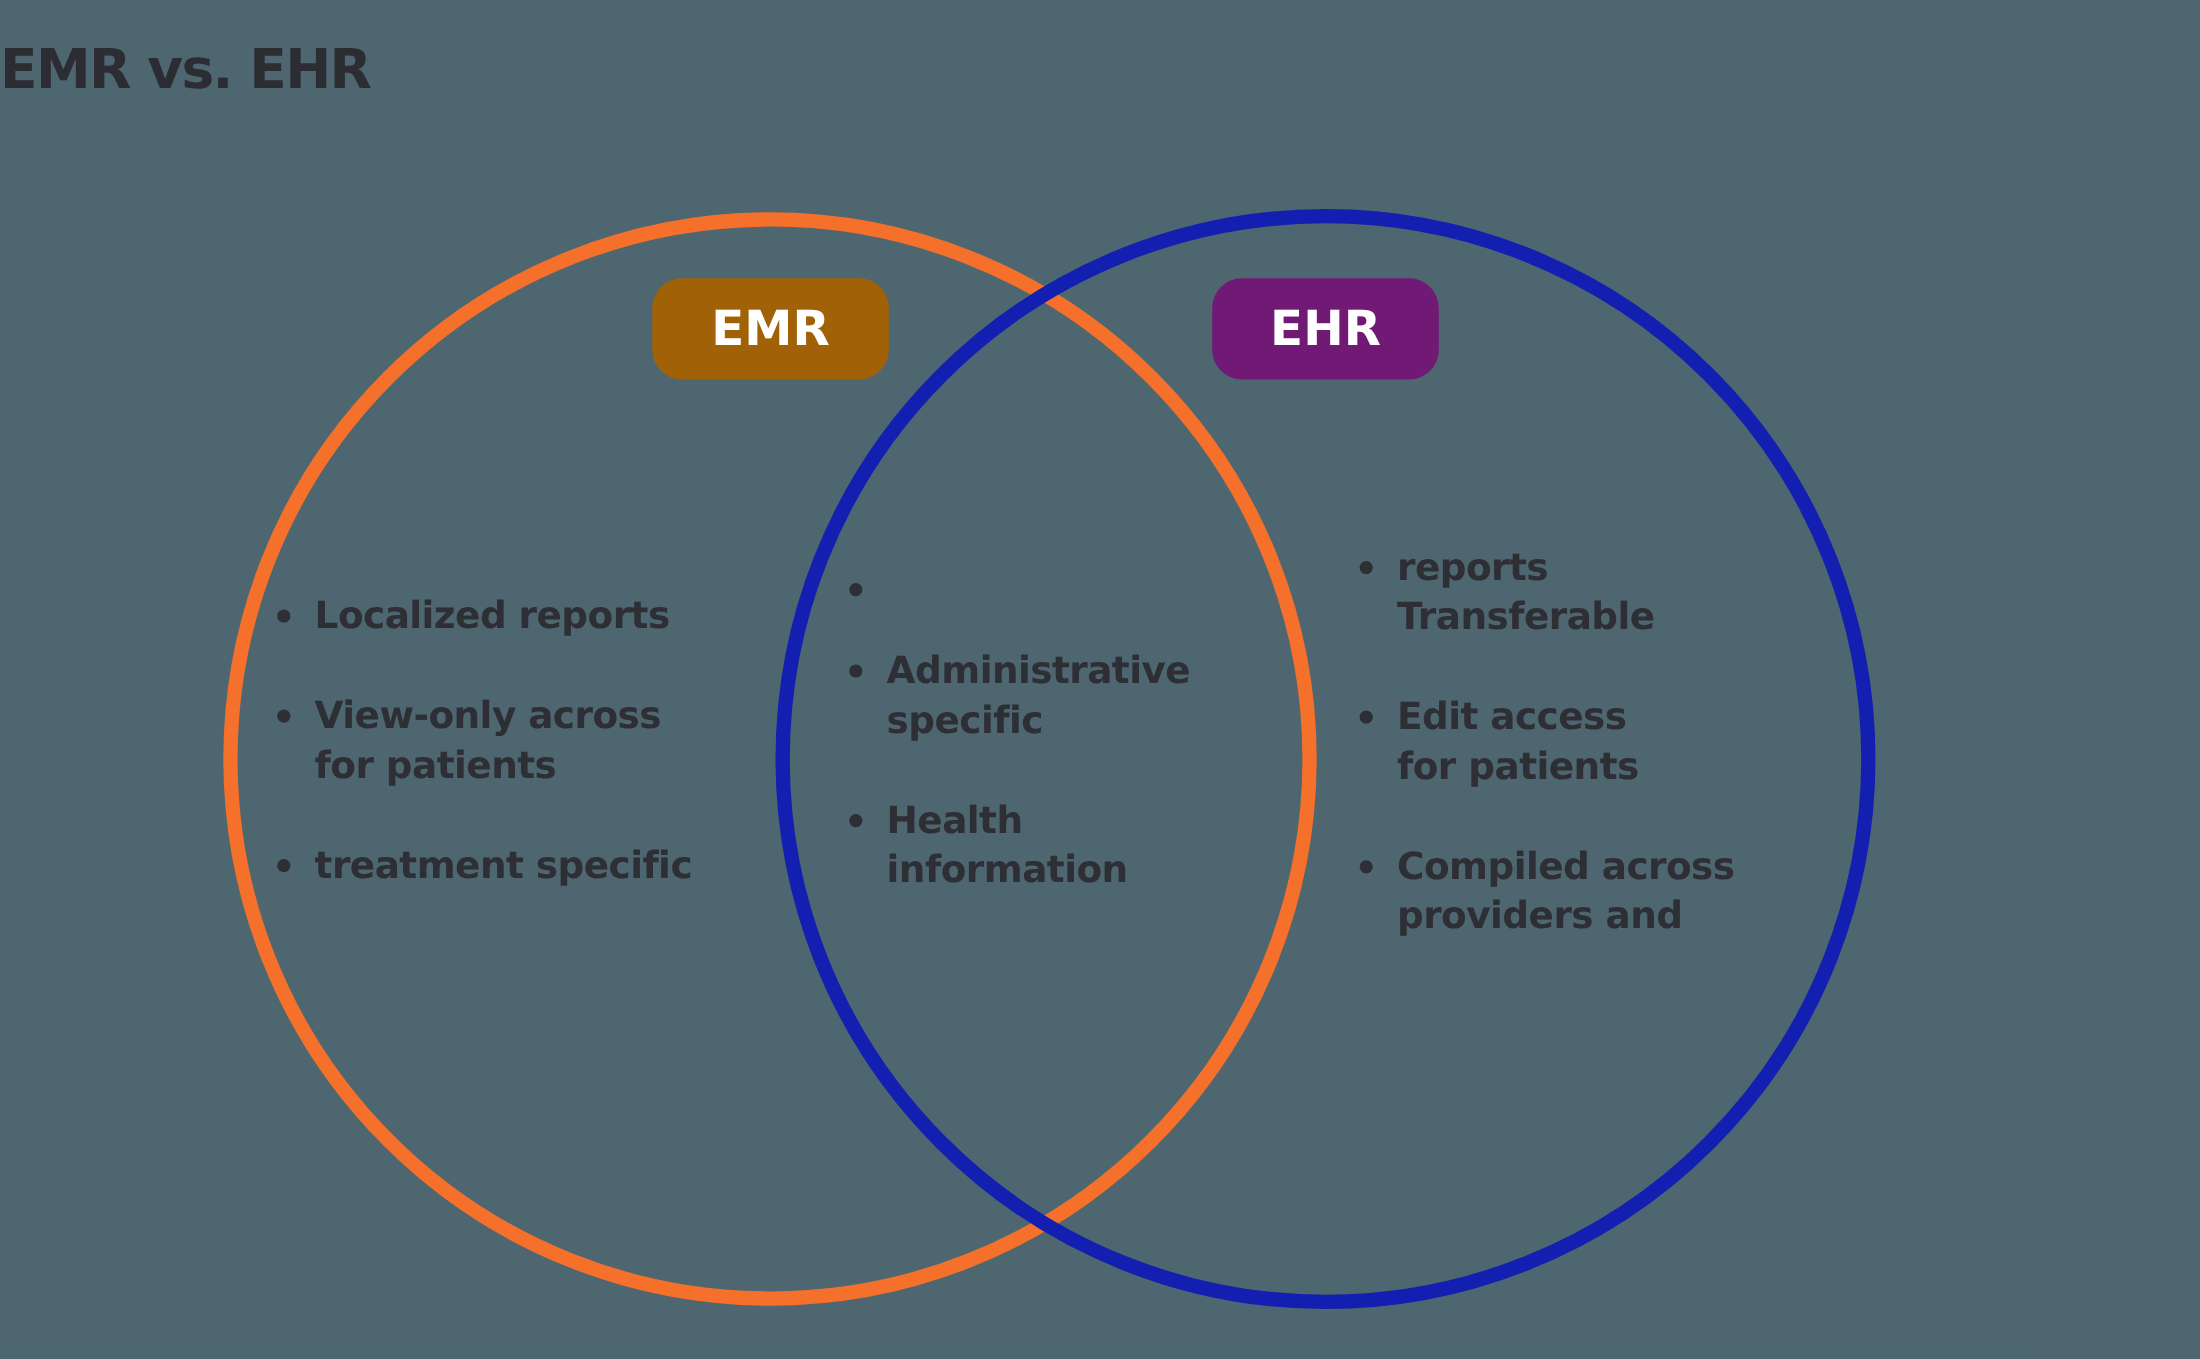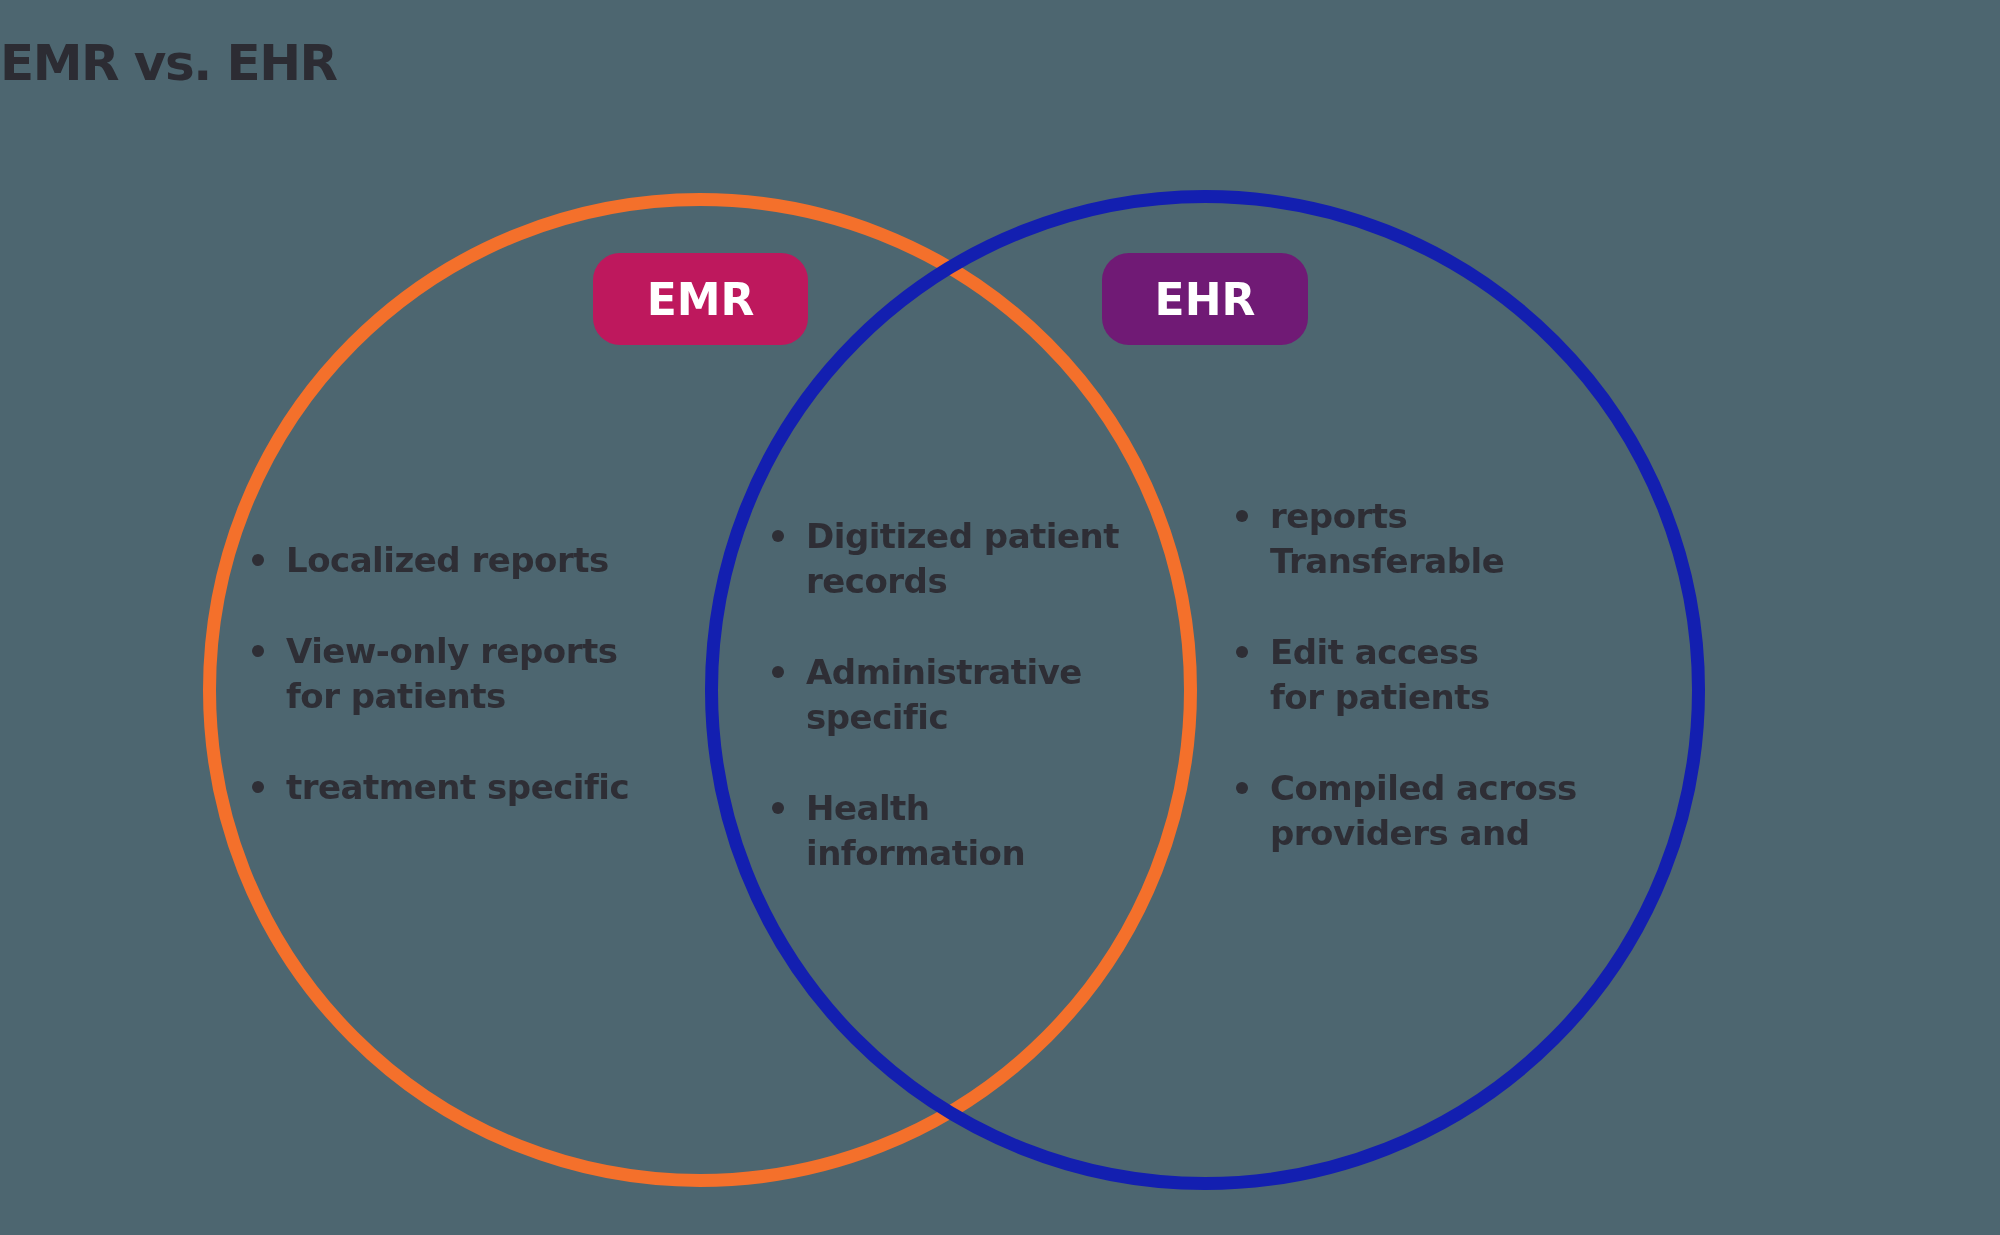--- a/index.html
+++ b/index.html
@@ -49,21 +49,21 @@
     align-items: center;
     justify-content: center;
     color: #FFFFFF;
     font-size: 44px;
     font-weight: bold;
     border-radius: 27px;
   }
   .badge.emr-badge {
     left: 593px; top: 253px;
     width: 215px; height: 92px;
-    background: #be185d;
+    background: #a16207;
   }
   .badge.ehr-badge {
     left: 1102px; top: 253px;
     width: 206px; height: 92px;
     background: #701a75;
   }
   .col {
     position: absolute;
     z-index: 4;
     color: #2E2E35;
@@ -111,39 +111,35 @@
   <div class="col left-col">
     <div class="item">
       <span class="bullet"></span>
       <div class="item-text">
         <div>Localized reports</div>
       </div>
     </div>
     <div class="item">
       <span class="bullet"></span>
       <div class="item-text">
-        <div>View-only reports</div>
+        <div>View-only across</div>
         <div>for patients</div>
       </div>
     </div>
     <div class="item">
       <span class="bullet"></span>
       <div class="item-text">
         <div>treatment specific</div>
       </div>
     </div>
   </div>
 
   <div class="col mid-col">
     <div class="item">
       <span class="bullet"></span>
-      <div class="item-text">
-        <div>Digitized patient</div>
-        <div>records</div>
-      </div>
     </div>
     <div class="item">
       <span class="bullet"></span>
       <div class="item-text">
         <div>Administrative</div>
         <div>specific</div>
       </div>
     </div>
     <div class="item">
       <span class="bullet"></span>

